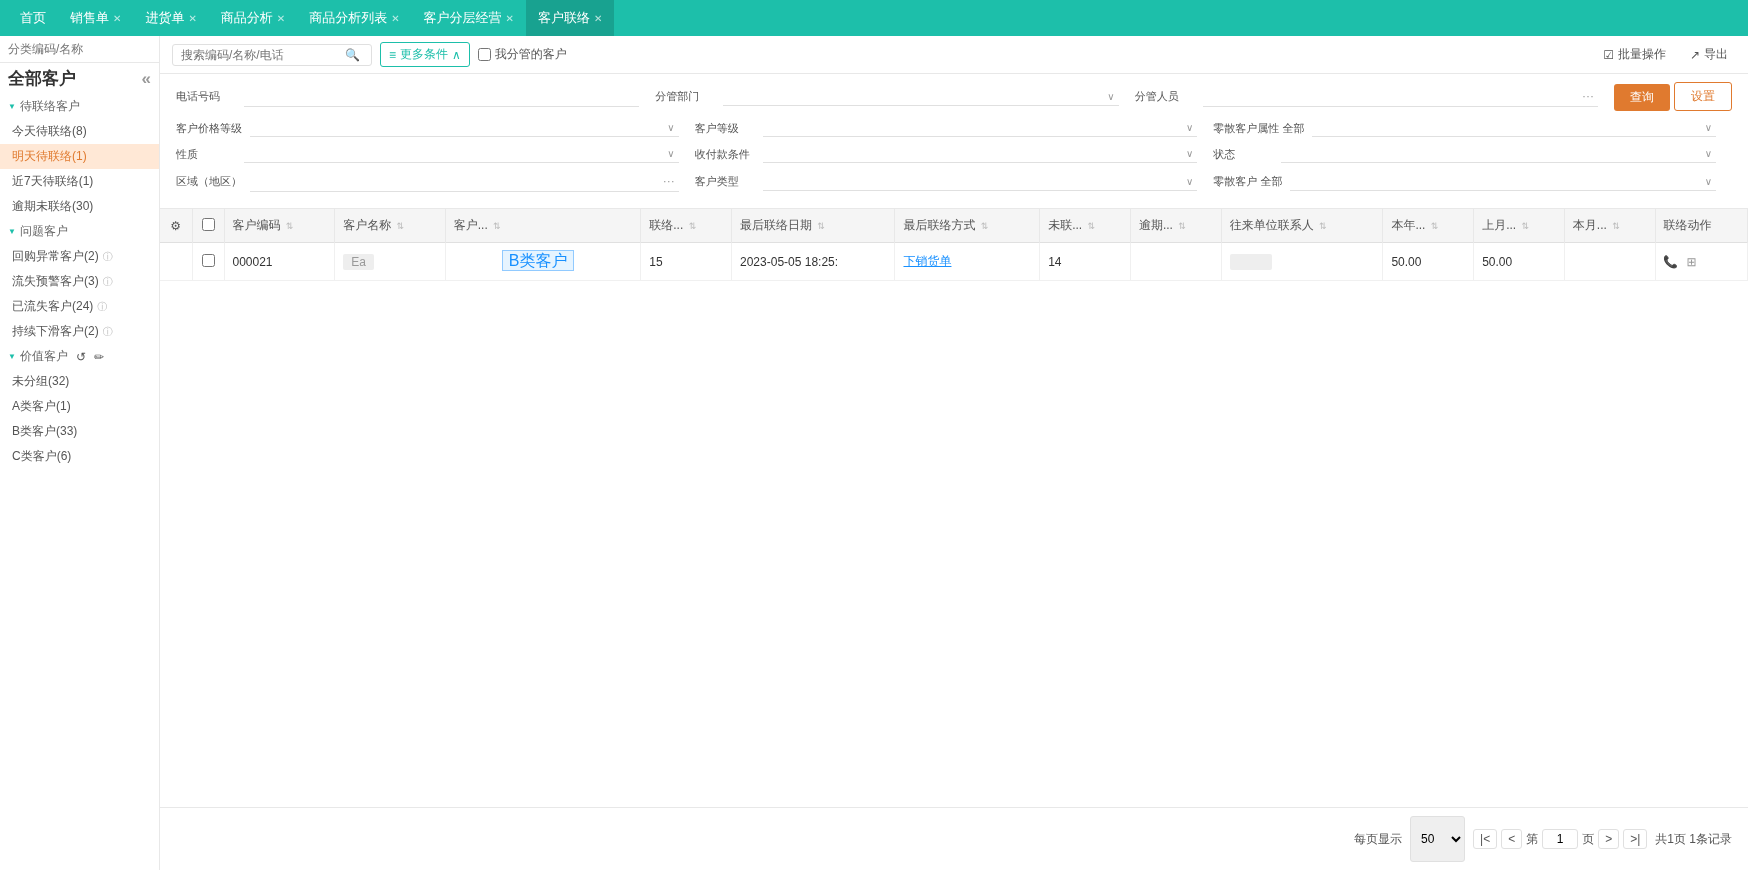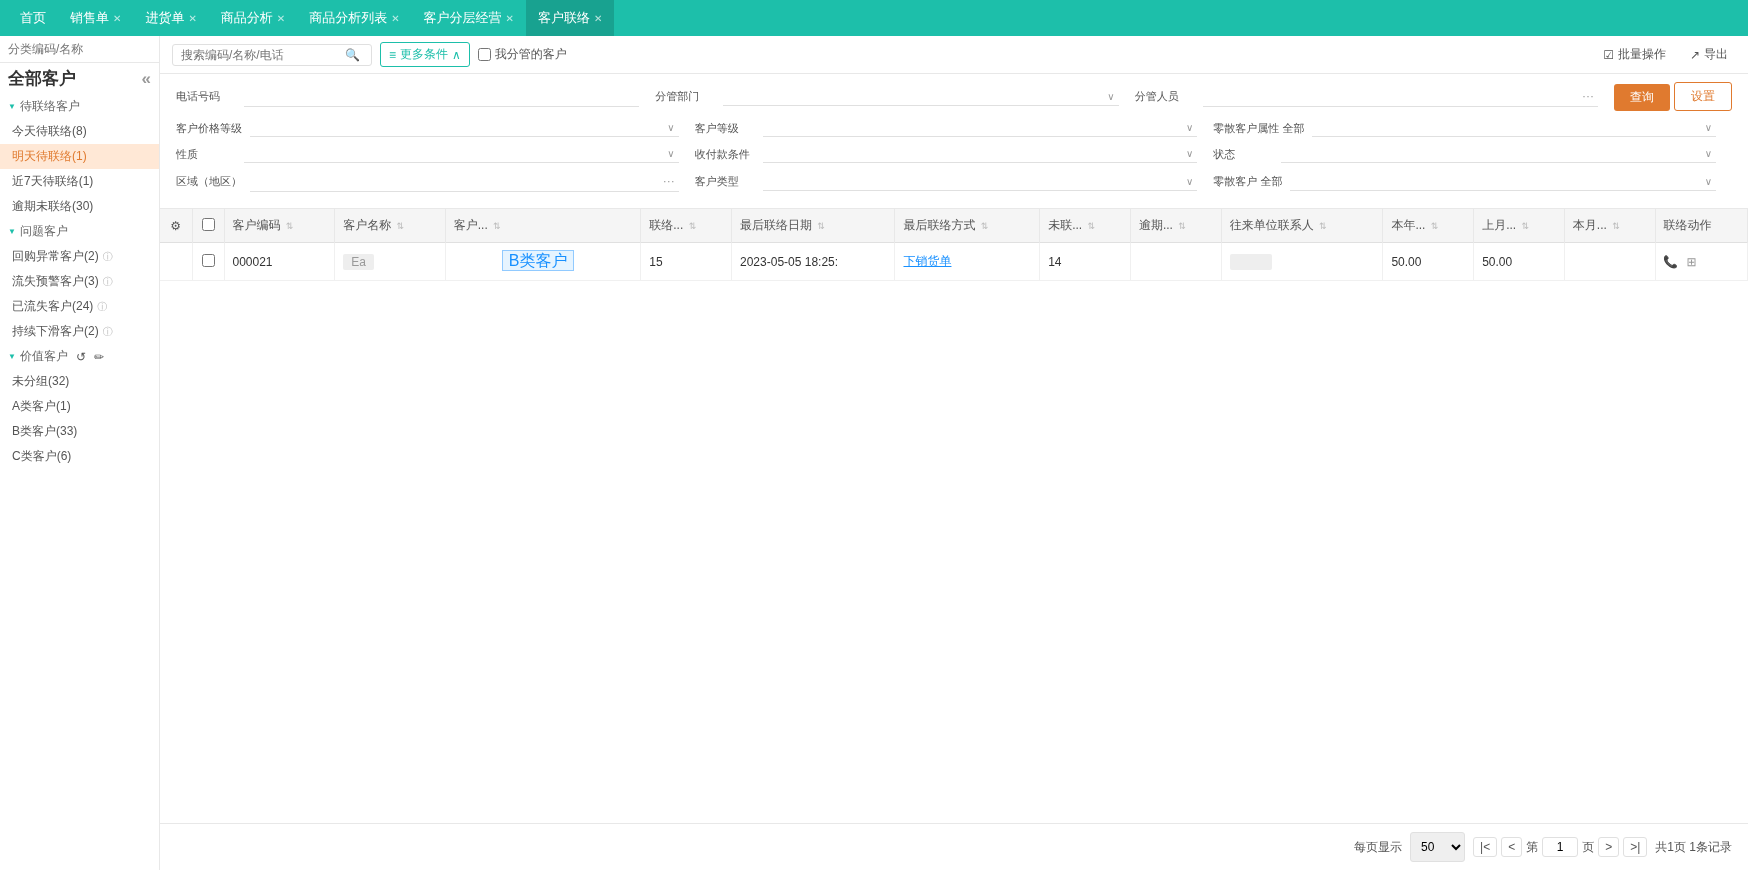--- a/index.html
+++ b/index.html
@@ -273,21 +273,21 @@
       display: flex;
       align-items: center;
       justify-content: flex-end;
       gap: 8px;
       font-size: 12px;
     }
     .page-size-label { color: #555; }
     .page-size-select {
       border: 1px solid #e0e0e0;
       border-radius: 3px;
-      padding: 6px 6px;
+      padding: 14px 6px;
       font-size: 12px;
       outline: none;
     }
     .page-nav { display: flex; align-items: center; gap: 4px; }
     .page-nav-btn {
       border: 1px solid #e0e0e0;
       background: #fff;
       border-radius: 3px;
       padding: 2px 6px;
       cursor: pointer;

